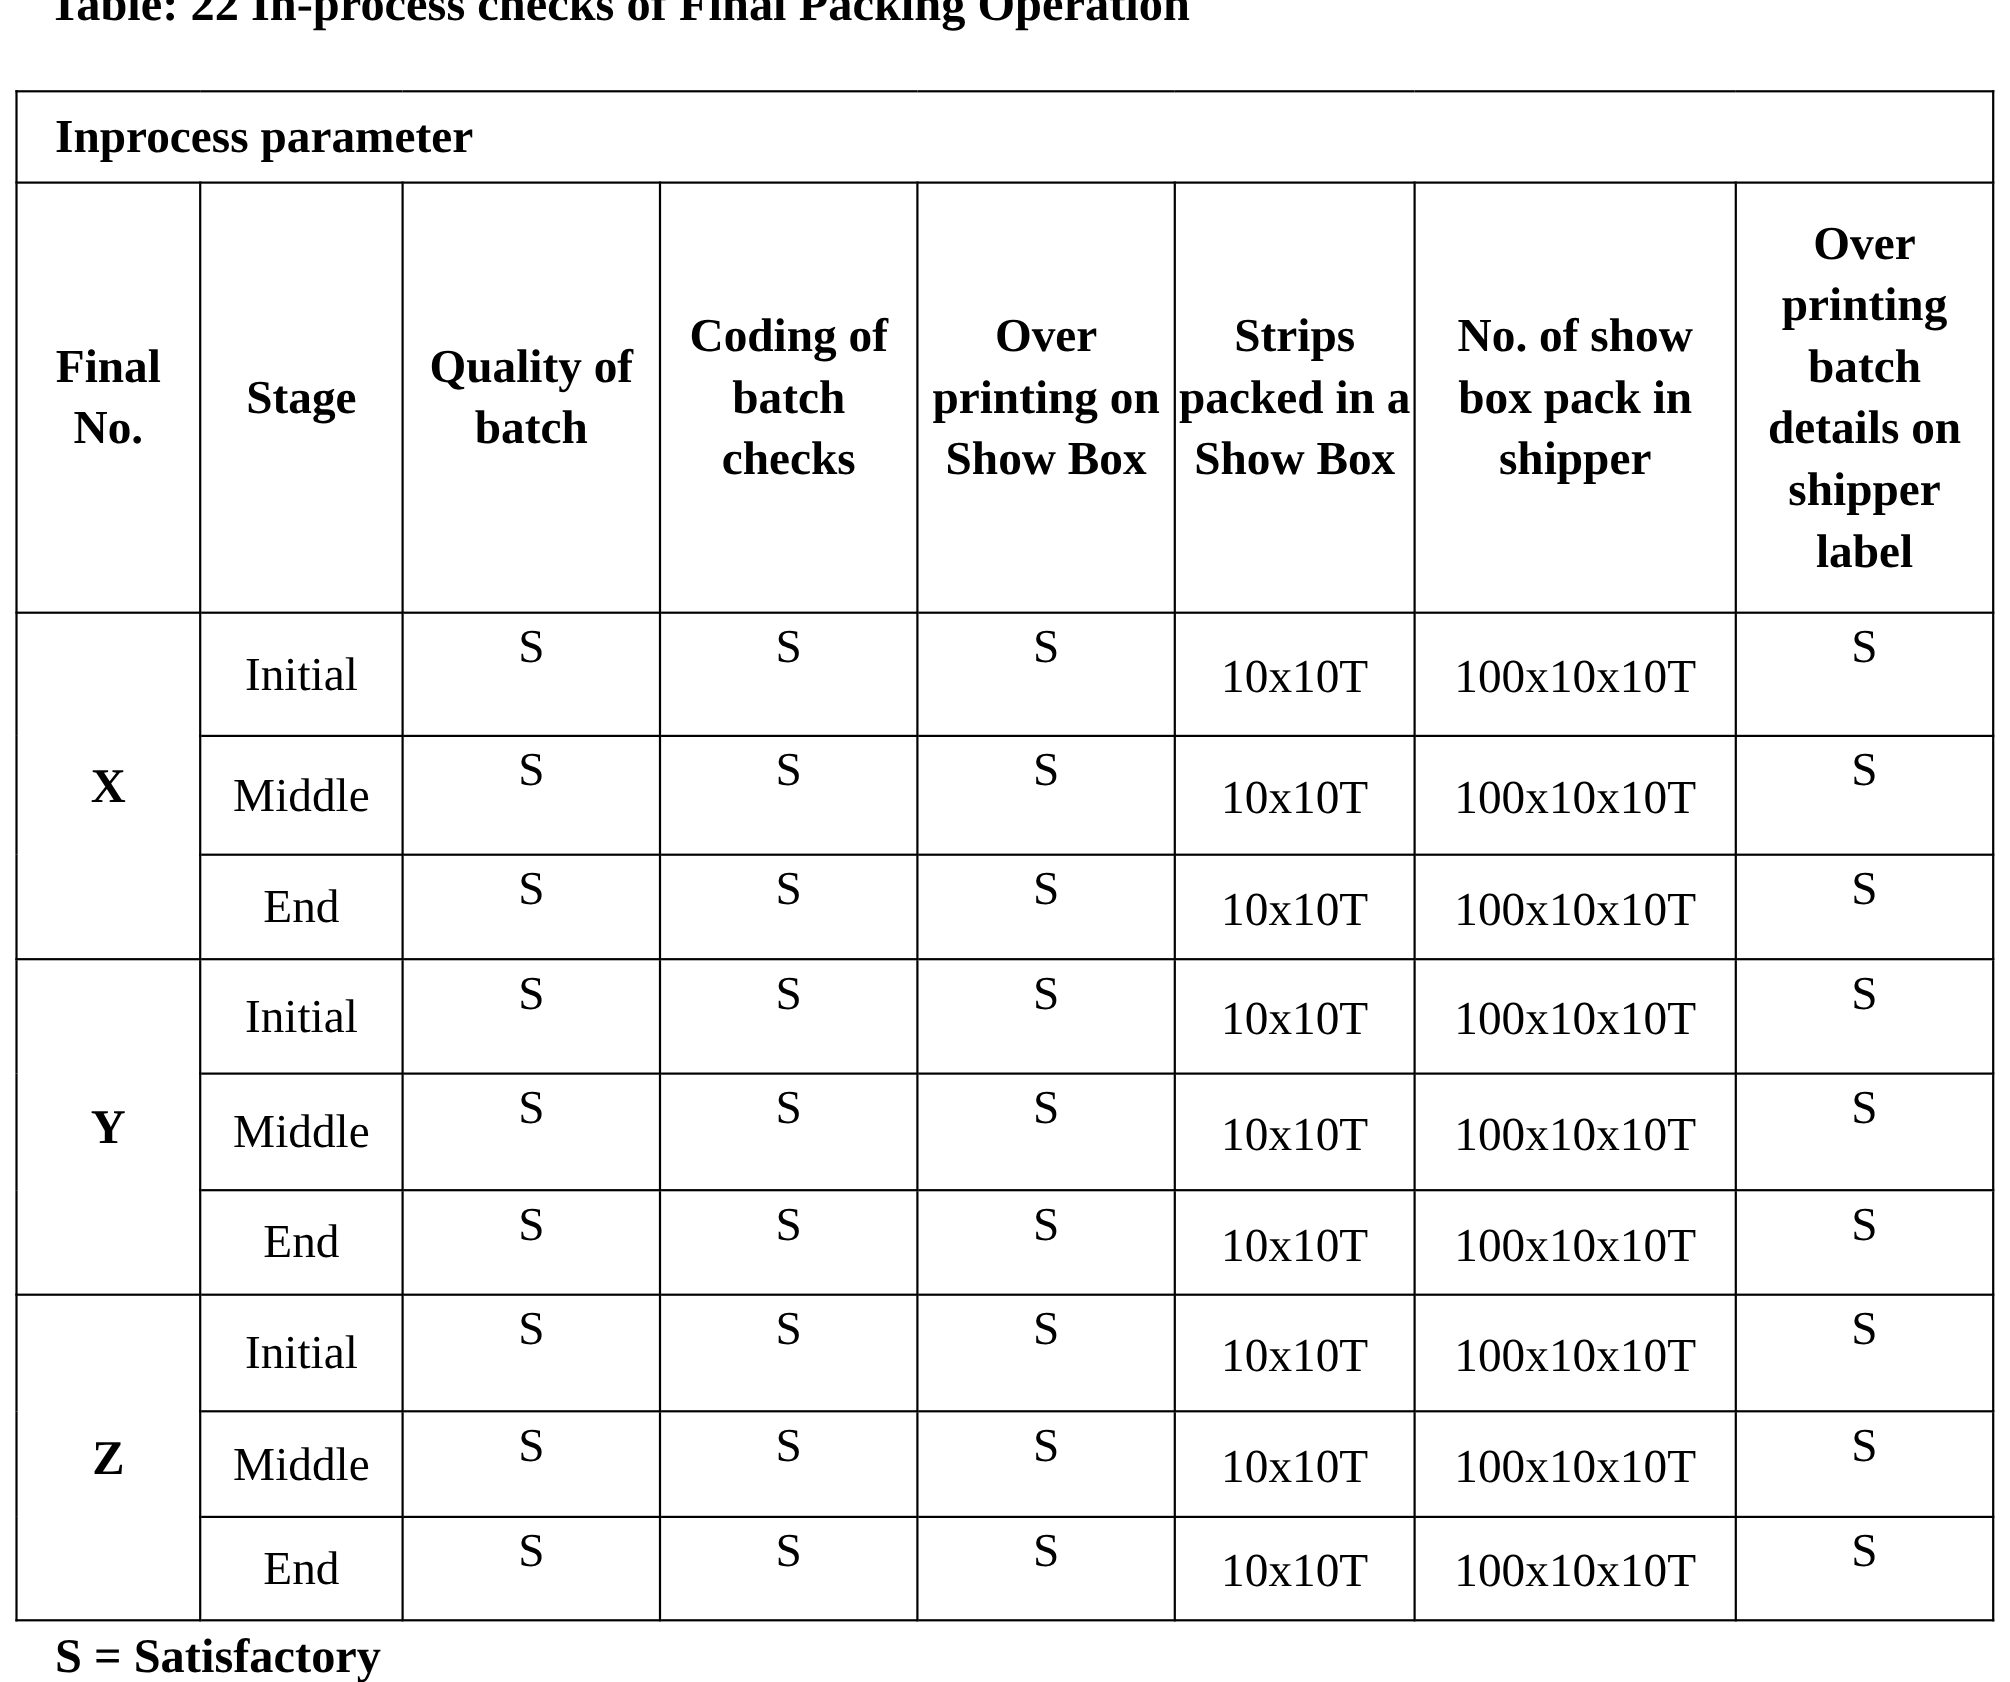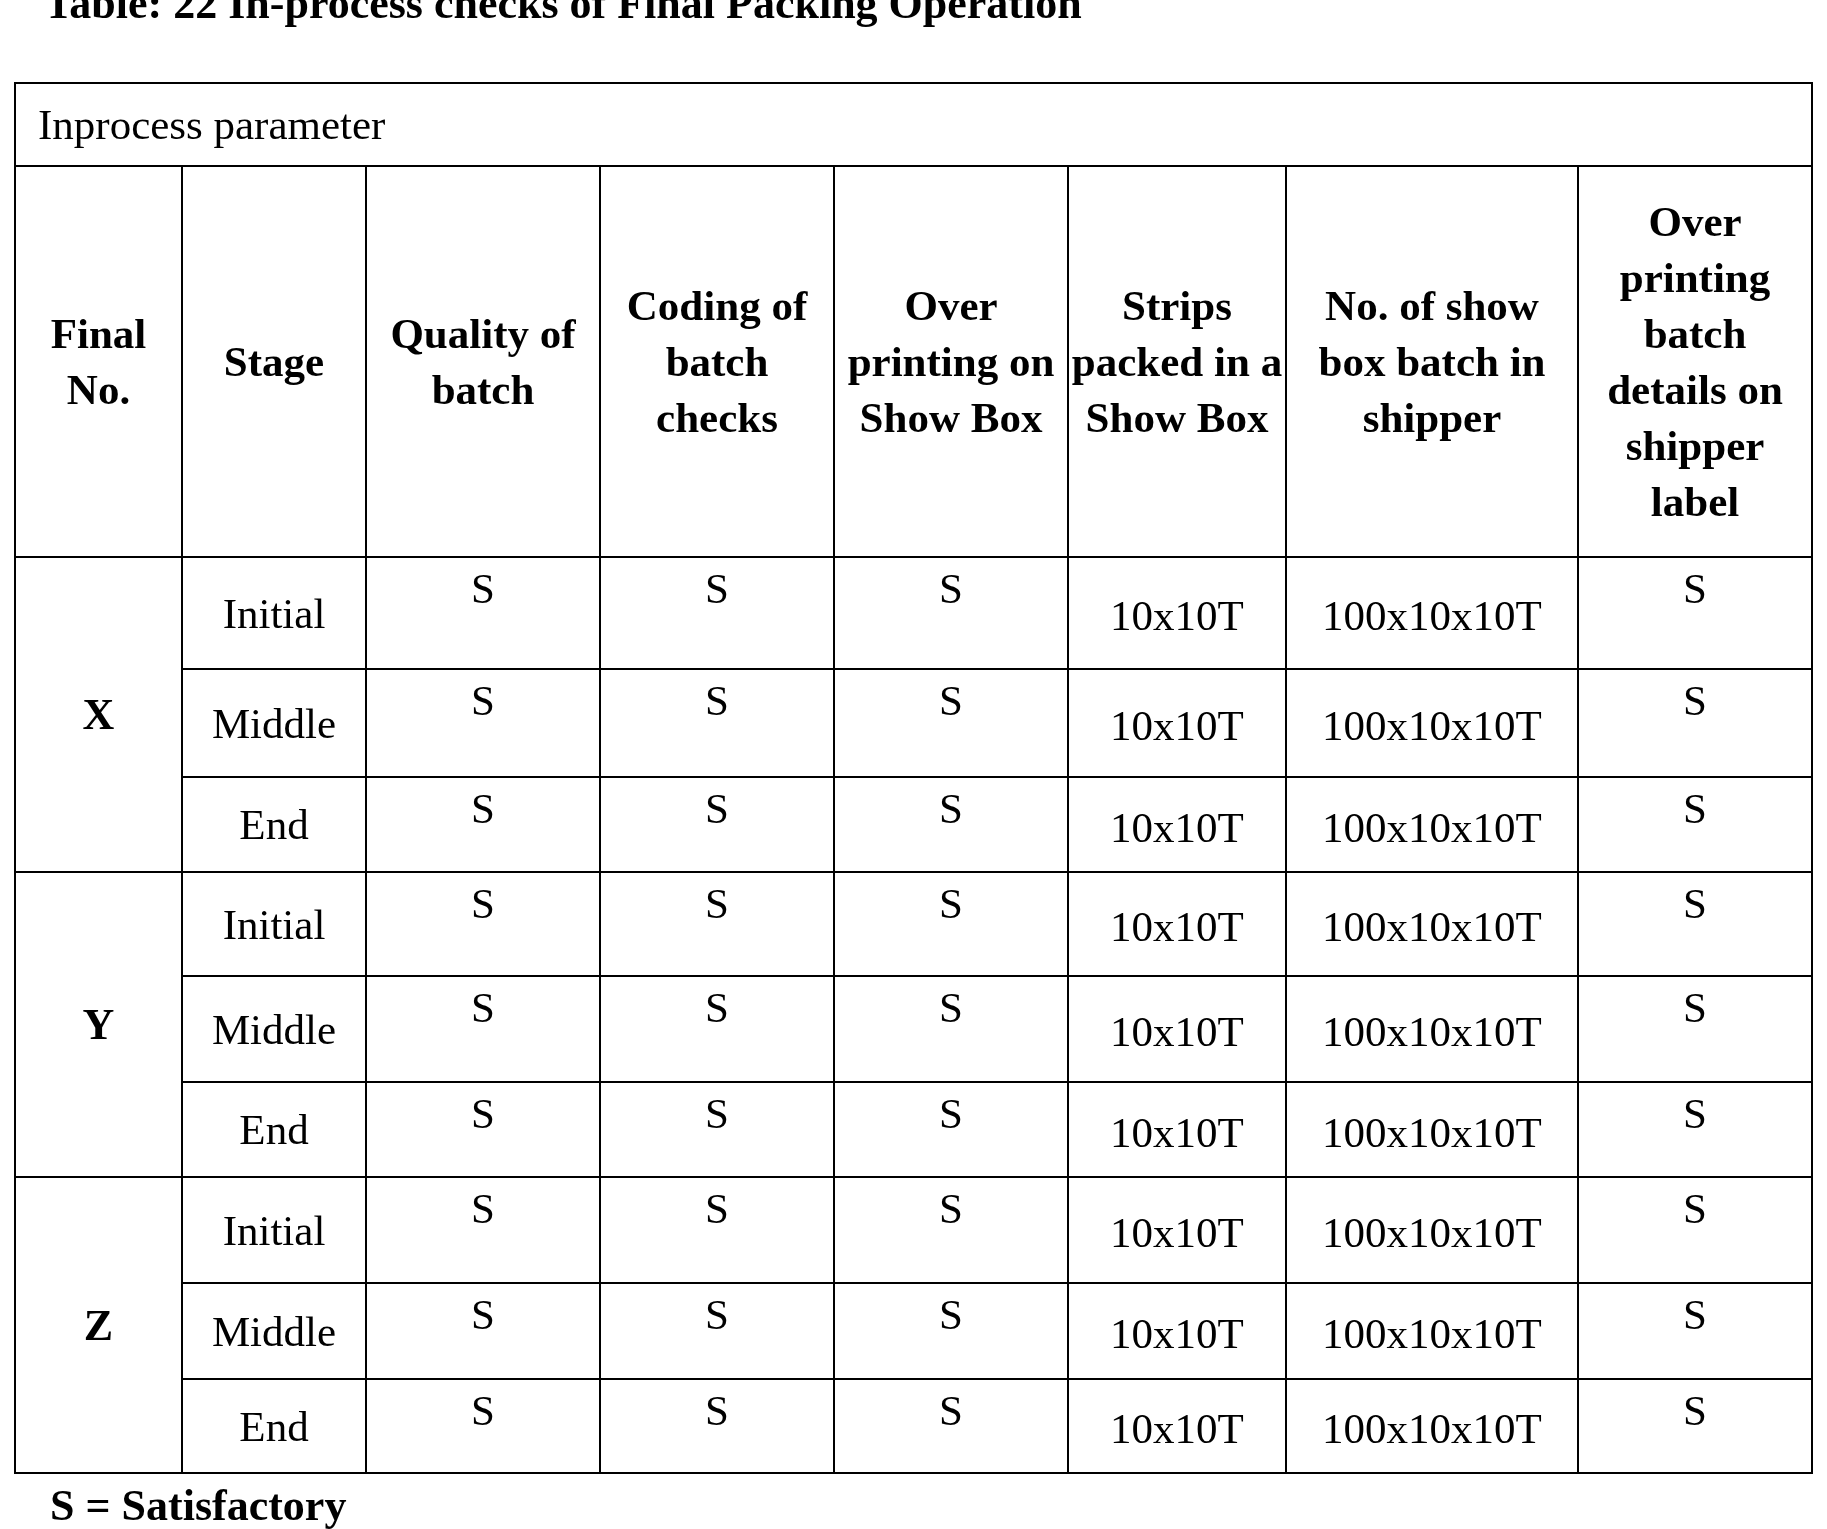--- a/index.html
+++ b/index.html
@@ -1,21 +1,21 @@
 <!DOCTYPE html>
 <html><head>
 <meta charset="utf-8">
 <style>
   html, body { margin:0; padding:0; background:#ffffff; }
   body { width:1827px; height:1529px; position:relative; overflow:hidden;
          font-family:"Liberation Serif","DejaVu Serif",serif; color:#000; }
   .title { position:absolute; left:44px; top:-22px; font-size:44px; font-weight:bold; white-space:nowrap; }
   table { position:absolute; left:14px; top:82px; border-collapse:collapse; table-layout:fixed; width:1797px; }
   td, th { border:2px solid #000; padding:0; text-align:center; vertical-align:middle; }
-  .inproc { height:81px; text-align:left; padding-left:22px; font-size:43px; font-weight:normal; }
+  .inproc { height:81px; text-align:left; padding-left:34px; font-size:43px; font-weight:bold; }
   th { font-size:43px; font-weight:bold; line-height:56px; height:389px; }
   td.batch { font-size:44px; font-weight:bold; }
   td.stage { font-size:43px; }
   td.s { vertical-align:top; font-size:43px; padding-top:6px; }
   td.val { font-size:43px; padding-top:5px; }
   .footer { position:absolute; left:50px; top:1480px; font-size:44px; font-weight:bold; white-space:nowrap; }
 </style>
 </head>
 <body>
 
@@ -36,21 +36,21 @@
       <tr>
     <td class="inproc" colspan="8">Inprocess parameter</td>
   </tr>
   <tr>
     <th>Final No.</th>
     <th>Stage</th>
     <th>Quality of batch</th>
     <th>Coding of batch checks</th>
     <th>Over printing on Show Box</th>
     <th>Strips packed in a Show Box</th>
-    <th>No. of show box batch in shipper</th>
+    <th>No. of show box pack in shipper</th>
     <th>Over printing batch details on shipper label</th>
   </tr>
   </tbody>
     <tbody id="body">
       <tr style="height: 112px;">
         <td rowspan="3" class="batch">X</td>
         <td class="stage">Initial</td>
         <td class="s">S</td>
         <td class="s">S</td>
         <td class="s">S</td>

